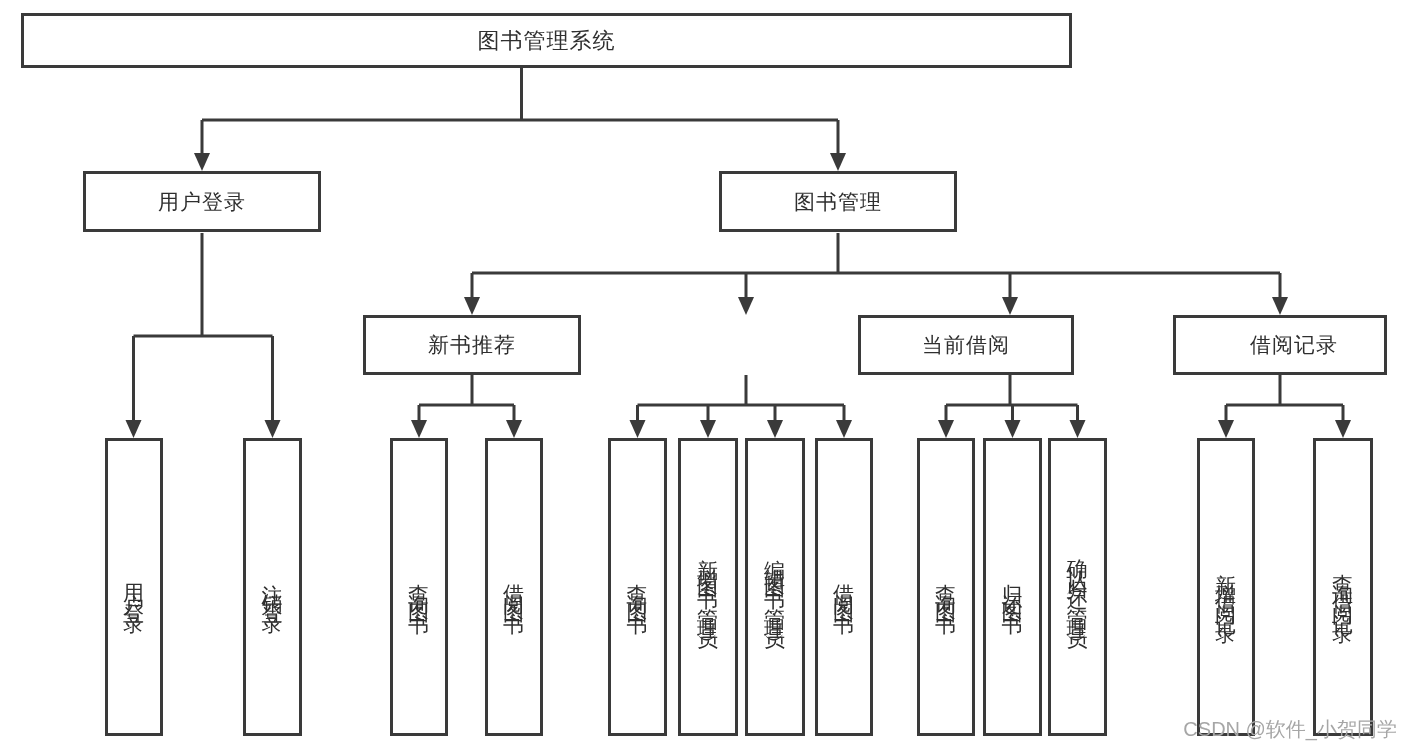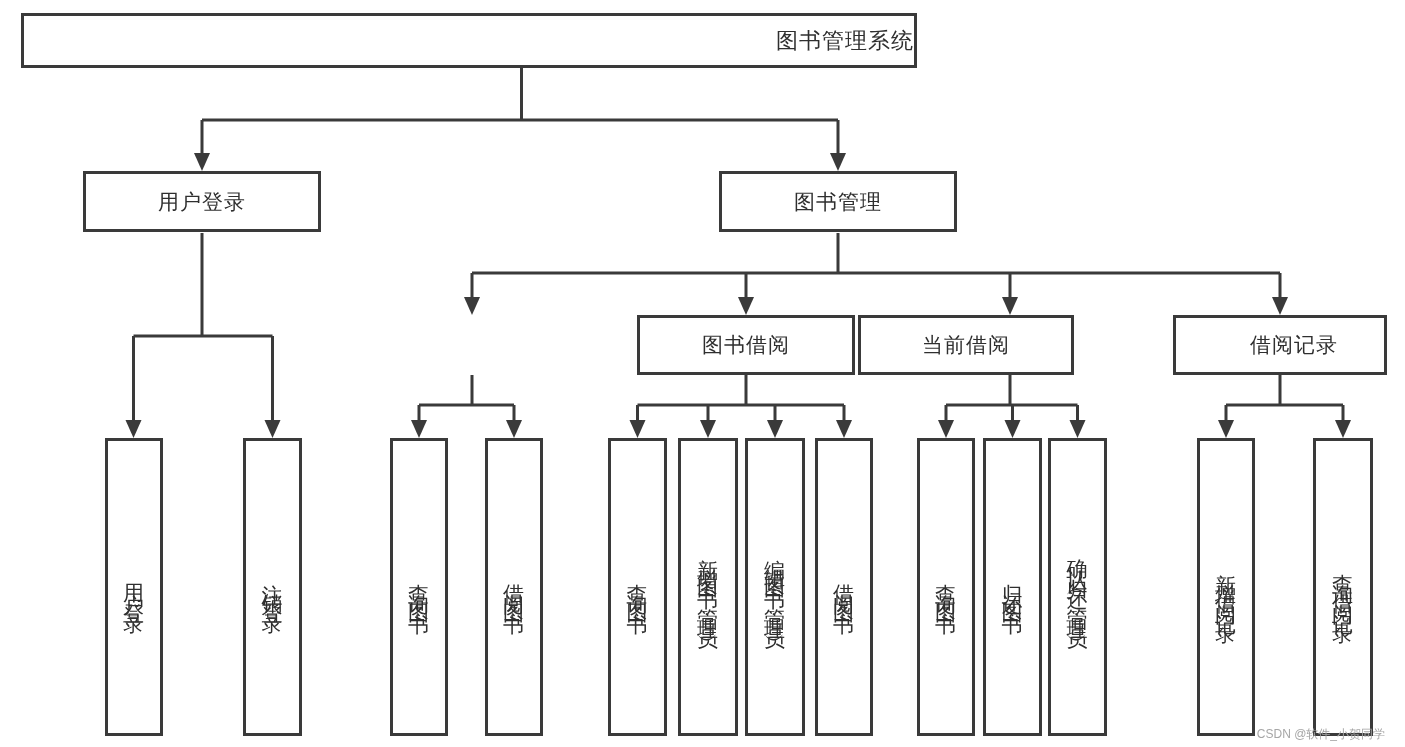--- a/index.html
+++ b/index.html
@@ -42,30 +42,30 @@
   .vbox .label {
     writing-mode: vertical-rl;
     text-orientation: mixed;
     font-size: 21px;
     line-height: 1;
     letter-spacing: 10px;
     color: #2f2f2f;
   }
   .watermark {
     position: absolute;
-    right: 20px;
+    right: 8px;
     bottom: 4px;
-    font-size: 12px;
+    font-size: 20px;
     color: #a6a6a6;
     z-index: 2;
     white-space: nowrap;
   }
 
   
-  .root            { left: 21px;   top: 13px;  width: 896px; height: 55px; justify-content: flex-end; }
+  .root            { left: 21px;   top: 13px;  width: 1051px; height: 55px; }
   .n-user-login    { left: 83px;   top: 171px; width: 238px;  height: 61px; }
   .n-book-mgmt     { left: 719px;  top: 171px; width: 238px;  height: 61px; align-items: center; }
   .n-new-books     { left: 363px;  top: 315px; width: 218px;  height: 60px; }
   .n-book-borrow   { left: 637px;  top: 315px; width: 218px;  height: 60px; }
   .n-current       { left: 858px;  top: 315px; width: 216px;  height: 60px; }
   .n-records       { left: 1173px; top: 315px; width: 214px;  height: 60px; padding-left: 28px; }
 
   .leaf            { top: 438px; height: 298px; }
   .l-a1 { left: 105px;  width: 58px; }
   .l-a2 { left: 243px;  width: 59px; }
@@ -130,22 +130,22 @@
     <span class="label">图书管理系统</span>
   </div>
 
   <div class="node hbox n-user-login">
     <span class="label">用户登录</span>
   </div>
   <div class="node hbox n-book-mgmt">
     <span class="label">图书管理</span>
   </div>
 
-  <div class="node hbox n-book-borrow">
-    <span class="label">图书借阅</span>
+  <div class="node hbox n-new-books">
+    <span class="label">新书推荐</span>
   </div>
   <div class="node hbox n-current">
     <span class="label">当前借阅</span>
   </div>
   <div class="node hbox n-records">
     <span class="label">借阅记录</span>
   </div>
 
   <div class="node vbox leaf l-a1">
     <span class="label">用户登录</span>

